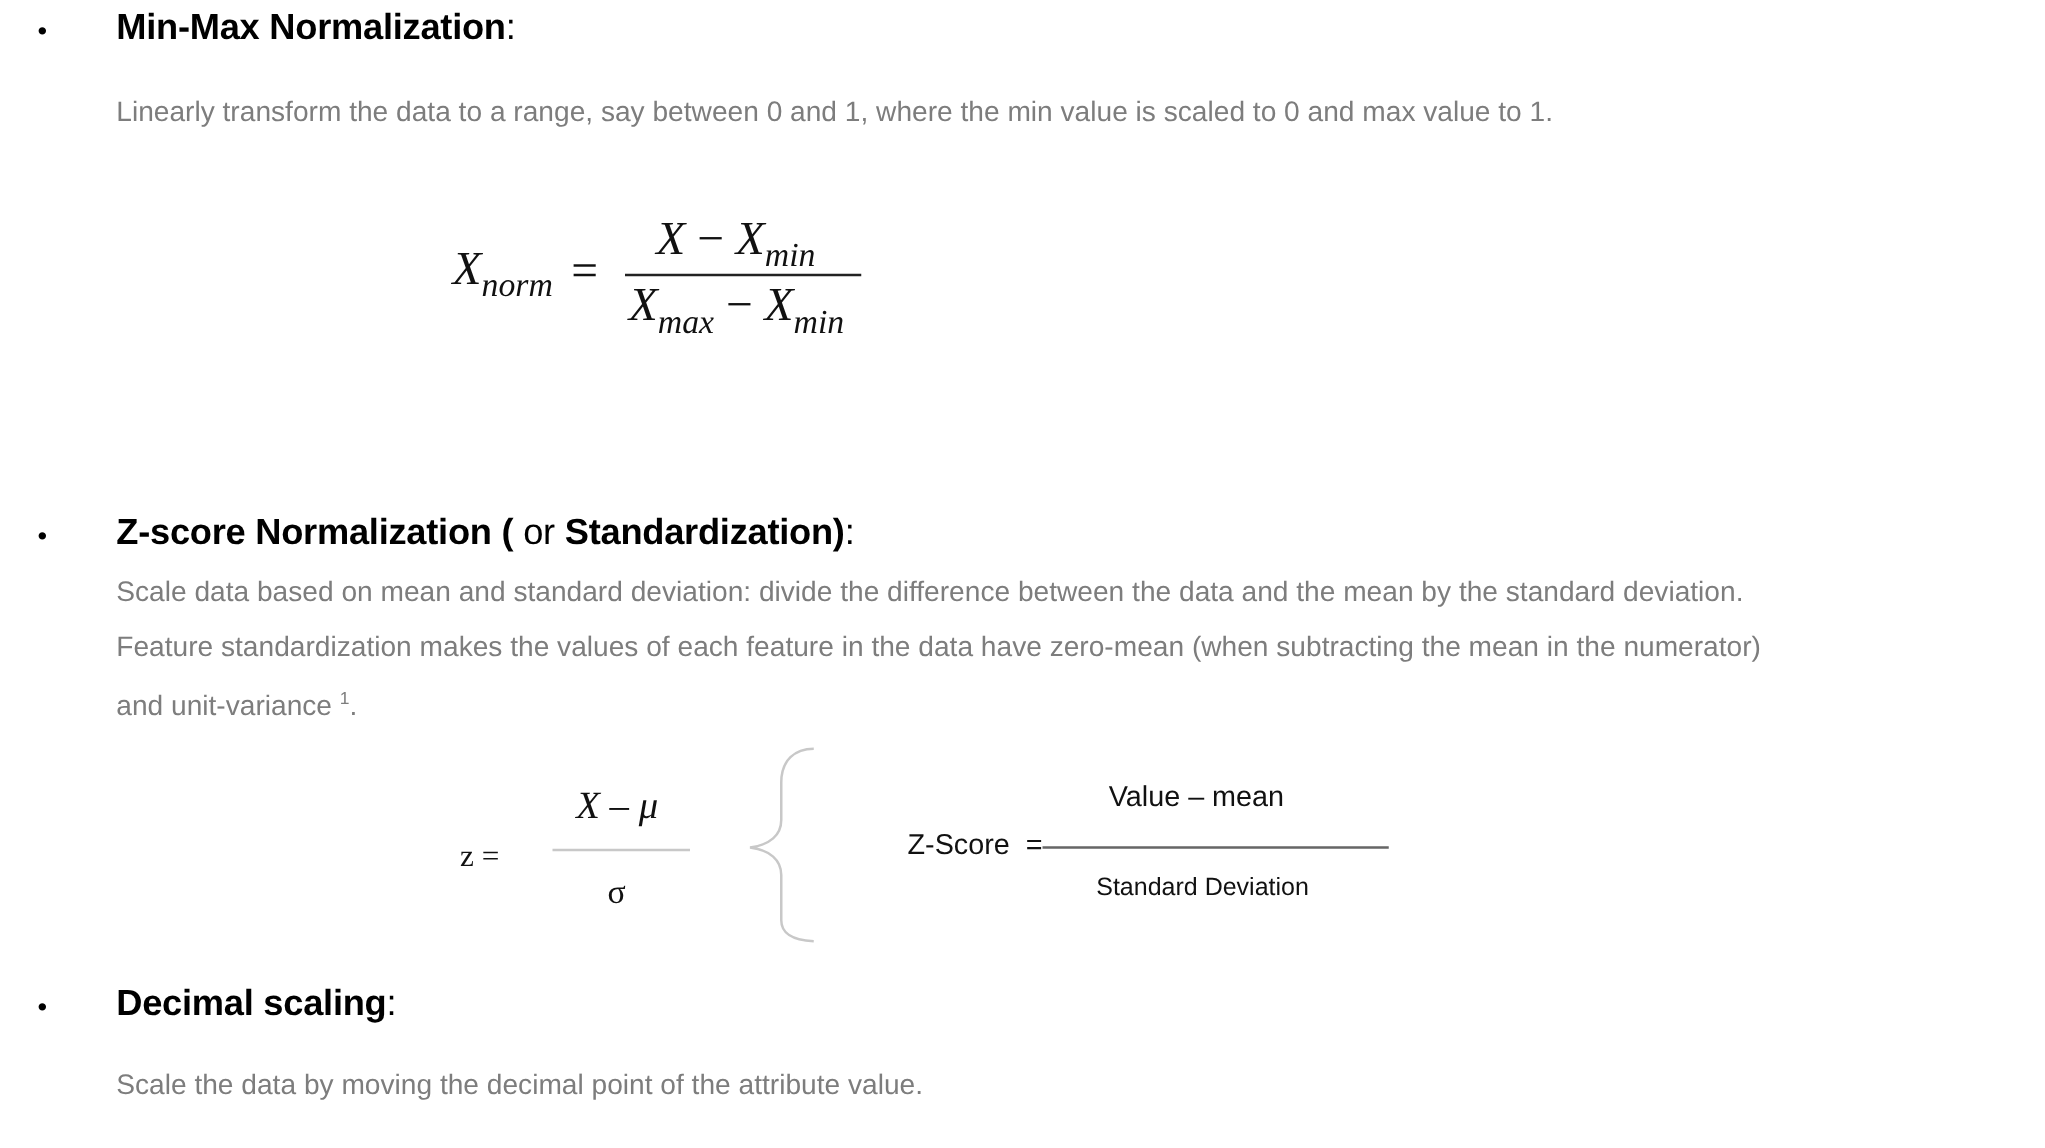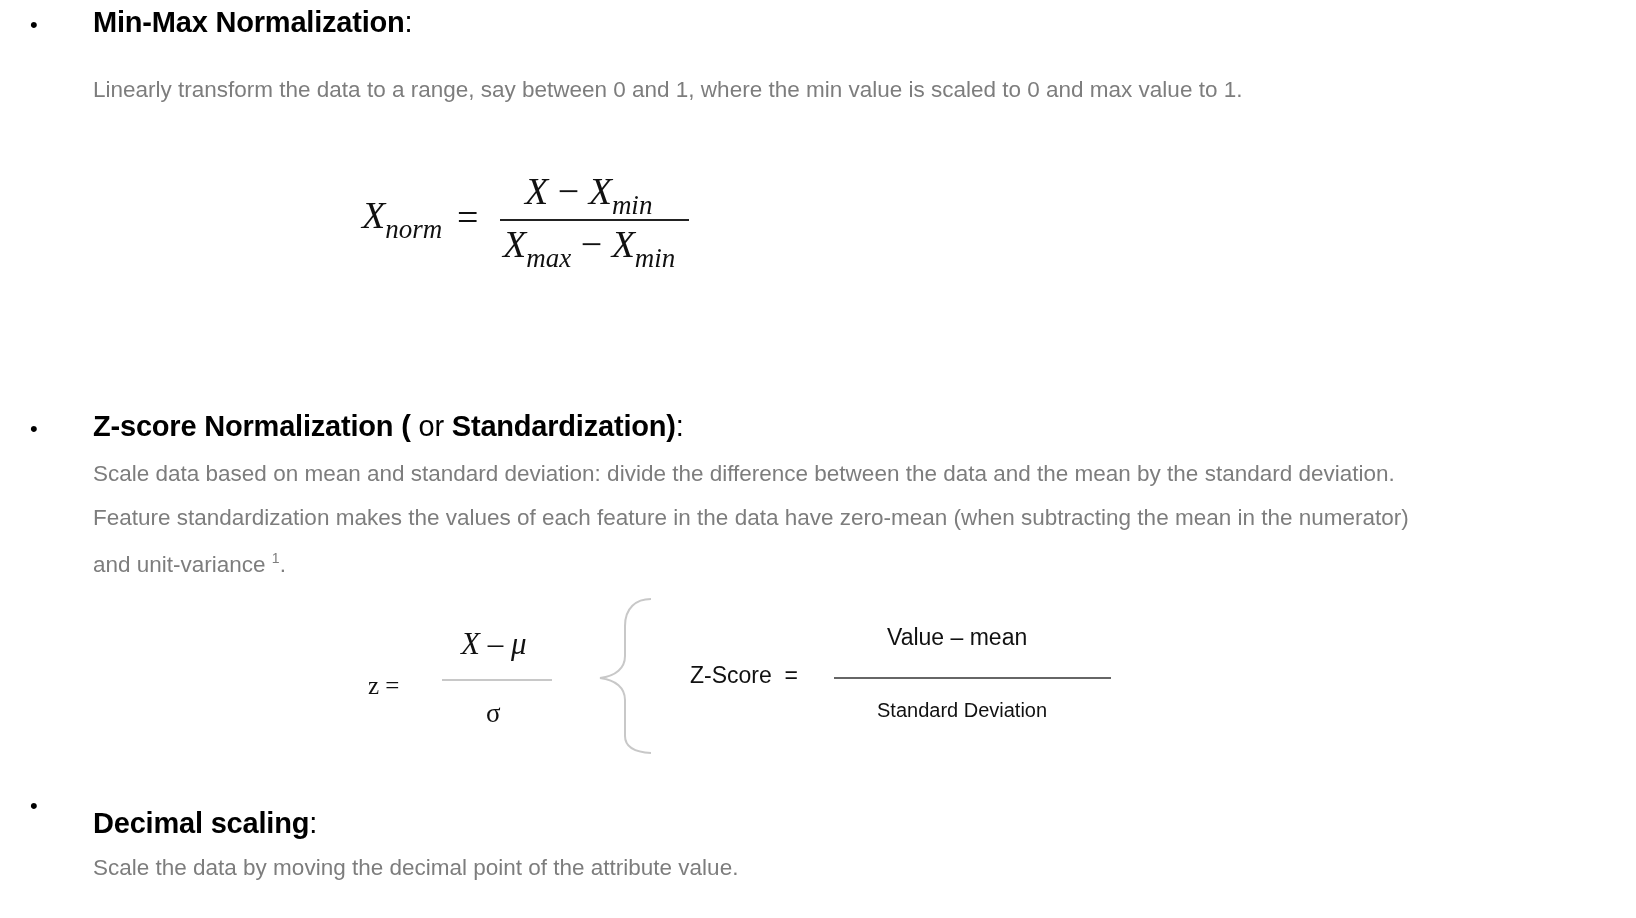--- a/index.html
+++ b/index.html
@@ -228,26 +228,26 @@
     <div class="z-num">X – μ</div>
     <div class="z-bar"></div>
     <div class="z-den">σ</div>
   </div>
 
   <svg class="brace" viewBox="0 0 60 160" xmlns="http://www.w3.org/2000/svg">
     <path d="M55 3 C40 3, 29 12, 29 30 L29 60 C29 72, 20 80, 4 82 C20 84, 29 92, 29 104 L29 140 C29 150, 36 156, 55 157" fill="none" stroke="#c8c8c8" stroke-width="2"></path>
   </svg>
 
   <div>
-    <div class="zs-label" style="white-space:pre;">Z-Score  =</div>
+    <div class="zs-label" style="white-space:pre;margin-left:36px;">Z-Score  =</div>
     <div class="zs-num">Value – mean</div>
     <div class="zs-bar"></div>
     <div class="zs-den">Standard Deviation</div>
   </div>
 </div>
 
 <div>
   <span class="bullet" style="top:795px;">•</span>
-  <div class="heading" style="top:789px;margin-top:20px;">
+  <div class="heading" style="top:789px;">
     <b>Decimal scaling</b><span class="normal">:</span>
   </div>
   <div class="body-text" style="top:844px;margin-top:13px;">Scale the data by moving the decimal point of the attribute value.</div>
 </div>
 
 </body></html>

